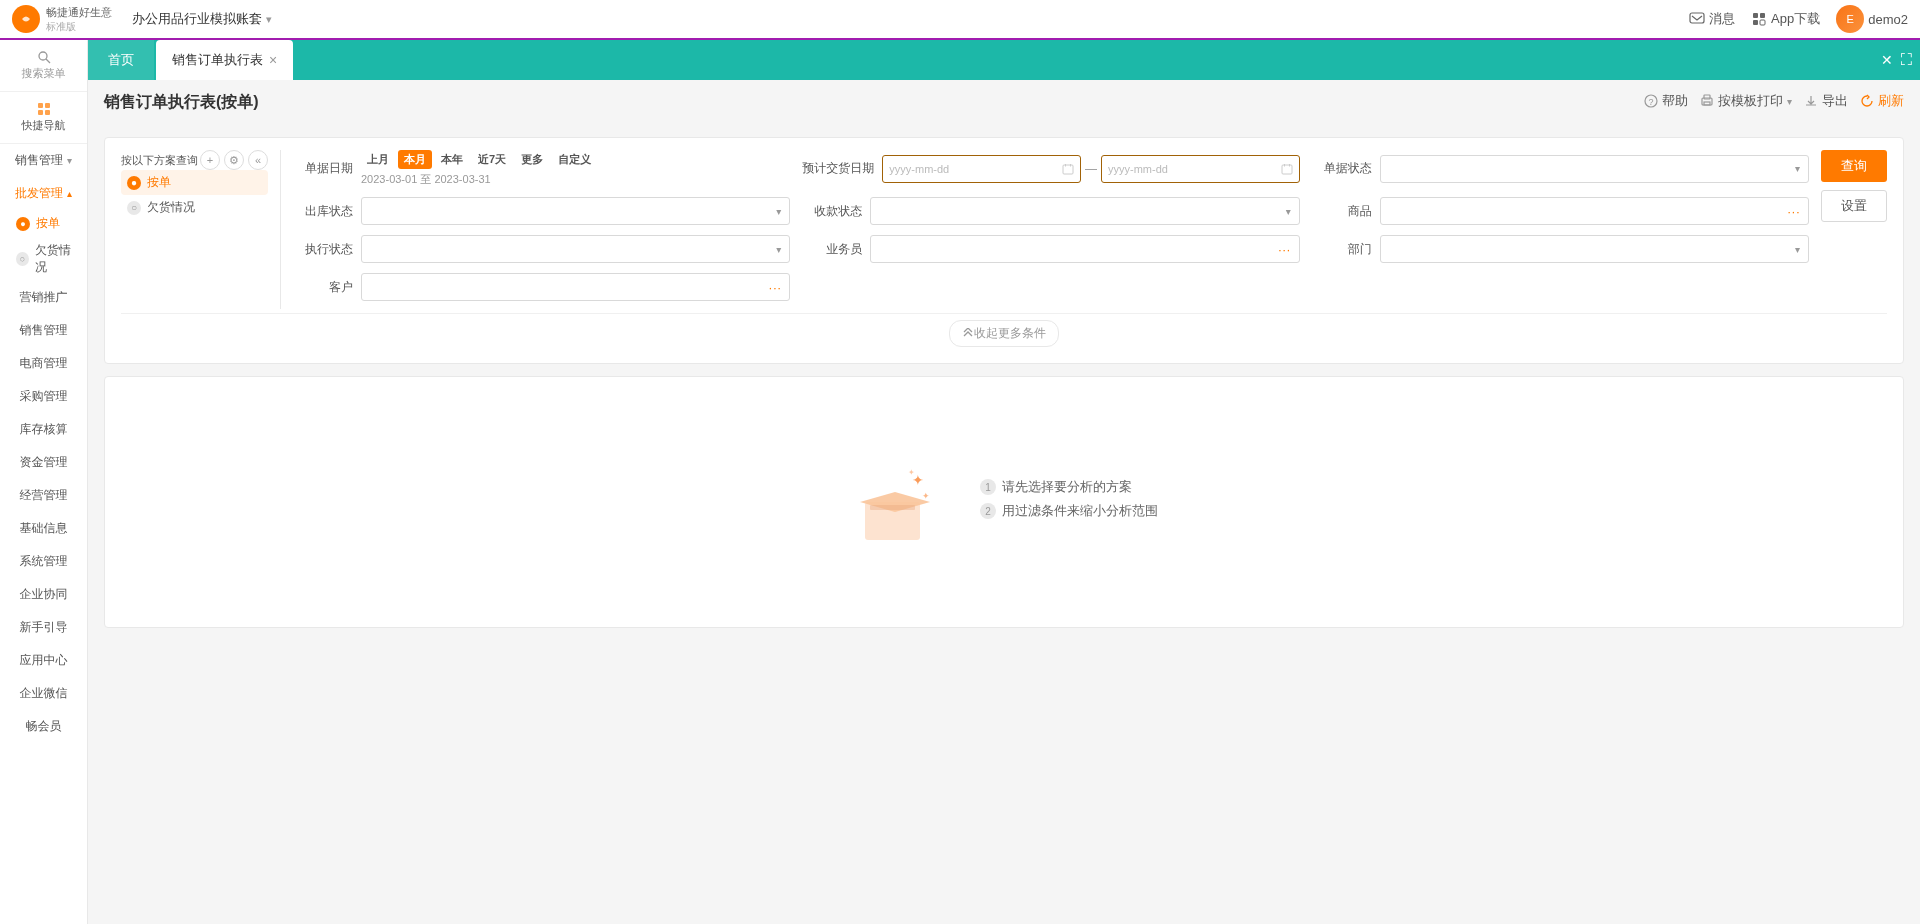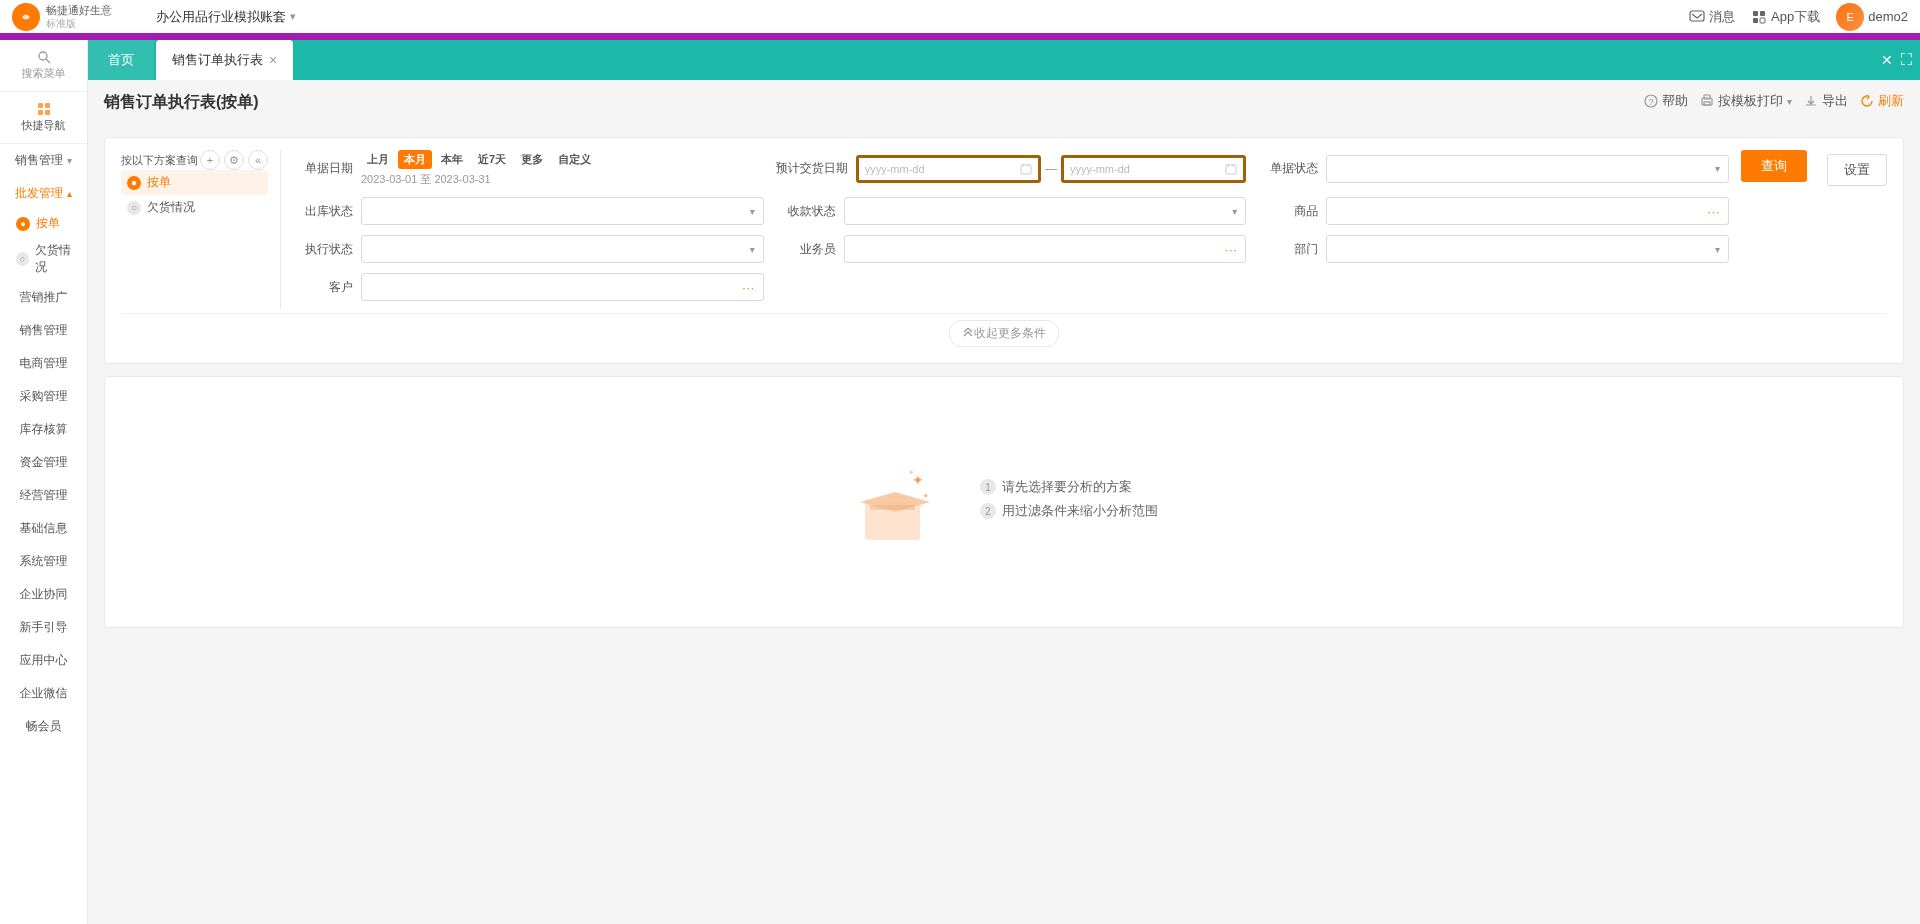--- a/index.html
+++ b/index.html
@@ -2,21 +2,21 @@
 <html><head>
   <meta charset="utf-8">
   <style>
     * { box-sizing: border-box; margin: 0; padding: 0; }
     body { font-family: 'Microsoft YaHei', Arial, sans-serif; font-size: 13px; background: #f5f5f5; color: #333; height: 924px; overflow: hidden; }
     
     
     .top-bar {
       height: 40px;
       background: #fff;
-      border-bottom: 7px solid #a21caf;
+      border-bottom: 2px solid #a21caf;
       display: flex;
       align-items: center;
       justify-content: space-between;
       padding: 0 12px;
       position: fixed;
       top: 0; left: 0; right: 0;
       z-index: 100;
     }
     .top-bar-left {
       display: flex;
@@ -32,21 +32,21 @@
       width: 28px; height: 28px;
       background: #ff7a00;
       border-radius: 50%;
       display: flex; align-items: center; justify-content: center;
       color: #fff; font-size: 10px; font-weight: bold;
     }
     .logo-text { font-size: 11px; color: #666; line-height: 1.3; }
     .company-selector {
       display: flex; align-items: center; gap: 4px;
       font-size: 13px; color: #333; cursor: pointer;
-      margin-left: 36px;
+      margin-left: 12px;
     }
     .top-bar-right {
       display: flex; align-items: center; gap: 16px;
     }
     .top-bar-action {
       display: flex; align-items: center; gap: 4px;
       font-size: 13px; color: #555; cursor: pointer;
     }
     .avatar {
       width: 28px; height: 28px; border-radius: 50%;
@@ -228,21 +228,21 @@
     }
     .filter-select-icon { color: #999; font-size: 10px; }
     
     
     .date-range {
       display: flex; align-items: center; gap: 4px; flex: 1;
     }
     .date-input {
       flex: 1;
       height: 28px;
-      border: 3px solid #a16207;
+      border: 1px solid #a16207;
       border-radius: 3px;
       padding: 0 6px;
       font-size: 12px;
       color: #bbb;
       display: flex; align-items: center; justify-content: space-between;
     }
     .date-sep { color: #999; font-size: 12px; }
     .date-quick-btn {
       padding: 2px 6px;
       border-radius: 3px;
@@ -293,21 +293,21 @@
       color: #555;
       border: 1px solid #d9d9d9;
       border-radius: 3px;
       padding: 6px 16px;
       font-size: 13px;
       cursor: pointer;
       height: 32px;
       margin-top: 4px;
     }
     .action-buttons {
-      display: flex; flex-direction: row; gap: 20px;
+      display: flex; flex-direction: column; gap: 4px;
       margin-left: 12px; flex-shrink: 0;
     }
 
     
     .empty-state {
       display: flex; flex-direction: column; align-items: center; justify-content: center;
       padding: 80px 0;
       background: #fff;
       border-radius: 4px;
       border: 1px solid #e8e8e8;

